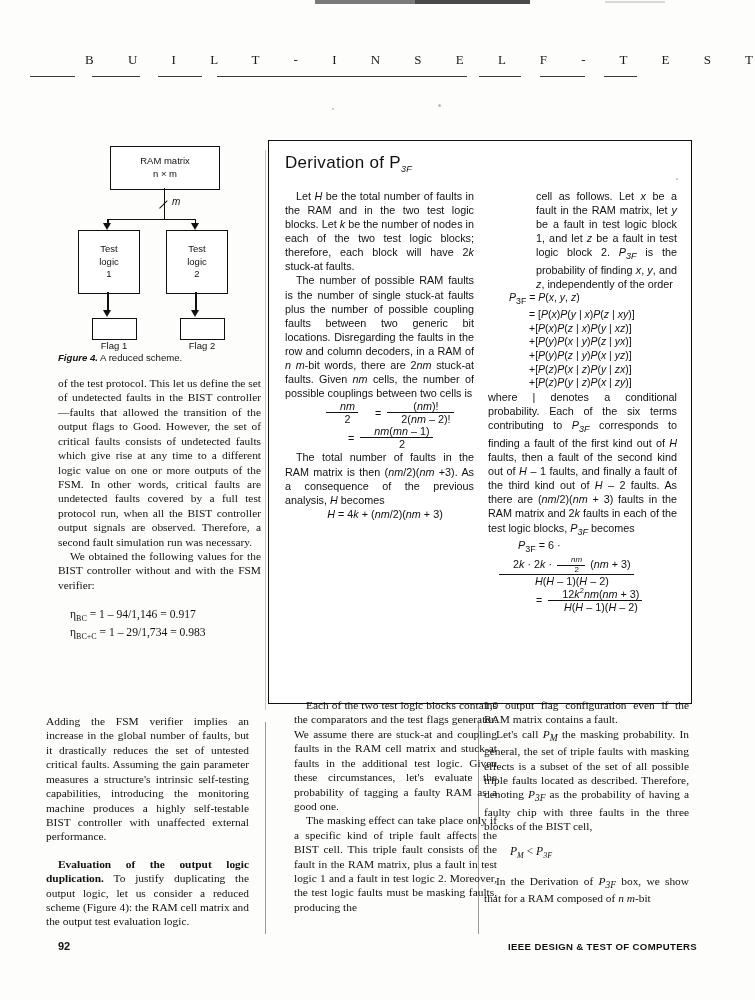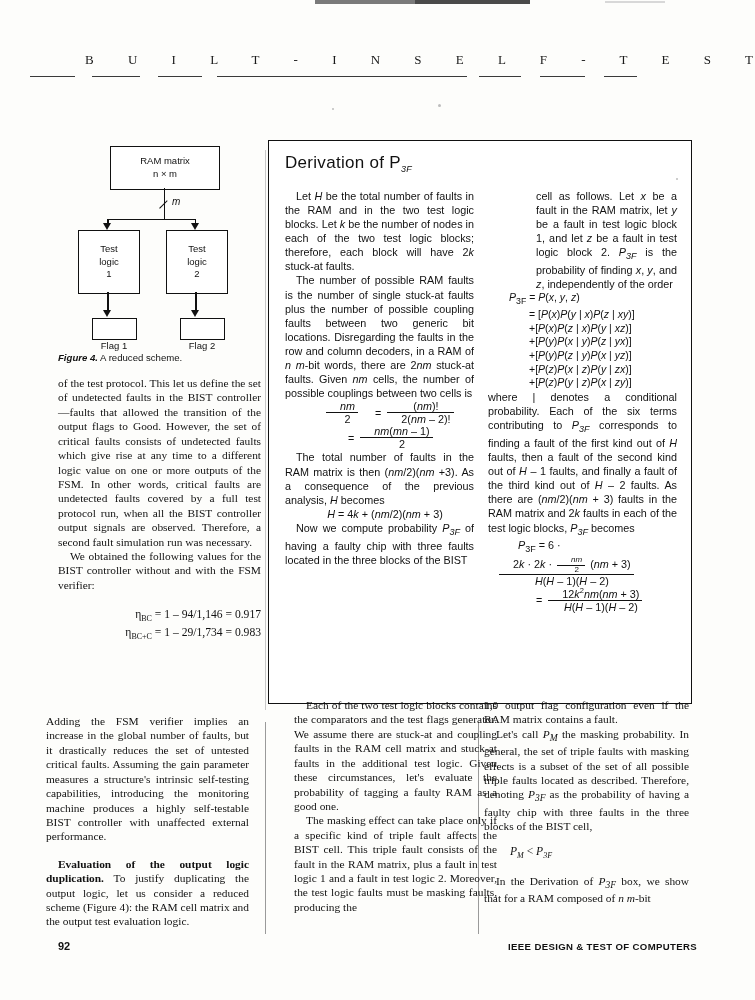--- a/index.html
+++ b/index.html
@@ -62,21 +62,21 @@
     font-family:"Liberation Sans",sans-serif;font-size:9.6px;color:#111;
   }
   .fig-cap b{font-style:italic;font-weight:bold;}
 
   
   .col{position:absolute;font-family:"Liberation Serif",serif;
        font-size:11.4px;line-height:1.265;text-align:justify;color:#111;}
   .col p{margin:0;text-indent:12px;}
   .col p.noind{text-indent:0;}
   .col p + p{margin-top:0;}
-  .eqn{text-align:right;text-indent:0;margin:9px 0 9px 0;font-size:11.6px;}
+  .eqn{text-align:left;text-indent:0;margin:9px 0 9px 0;font-size:11.6px;}
   .eqn sub{font-size:8px;}
   i{font-style:italic;}
 
   #col-left-1{left:58px;top:376px;width:203px;}
   #col-left-2{left:46px;top:714px;width:203px;}
   #col-mid{left:270px;top:698px;width:203px;margin-left:24px;}
   #col-right{left:484px;top:698px;width:205px;}
 
   .run-head-sec{font-weight:bold;}
 
@@ -220,21 +220,20 @@
       </span>
     </p>
     <p class="sb-eq">
       <span style="display:inline-block;padding-left:30px;">
         <span style="display:inline-block;vertical-align:middle;">=</span>
         <span class="frac"><span class="num"><i>nm</i>(<i>mn</i> – 1)</span><span class="den">2</span></span>
       </span>
     </p>
     <p>The total number of faults in the RAM matrix is then (<i>nm</i>/2)(<i>nm</i> +3). As a consequence of the previous analysis, <i>H</i> becomes</p>
     <p class="sb-eq-c"><i>H</i> = 4<i>k</i> + (<i>nm</i>/2)(<i>nm</i> + 3)</p>
-    <p>Now we compute probability <i>P<sub>3F</sub></i> of having a faulty chip with three faults located in the three blocks of the BIST</p>
   </div>
 
   <div class="sb-col" id="sb-col-b">
     <p class="" style="text-indent:0;margin-left:48px;">cell as follows. Let <i>x</i> be a fault in the RAM matrix, let <i>y</i> be a fault in test logic block 1, and let <i>z</i> be a fault in test logic block 2. <i>P<sub>3F</sub></i> is the probability of finding <i>x</i>, <i>y</i>, and <i>z</i>, independently of the order</p>
     <p class="sb-eq eqlines" style="padding-left:10px;font-size:10.5px;">
       <span><i>P</i><sub>3F</sub> = <i>P</i>(<i>x</i>, <i>y</i>, <i>z</i>)</span>
       <span class="ind1">= [<i>P</i>(<i>x</i>)<i>P</i>(<i>y</i> | <i>x</i>)<i>P</i>(<i>z</i> | <i>xy</i>)]</span>
       <span class="ind1">+[<i>P</i>(<i>x</i>)<i>P</i>(<i>z</i> | <i>x</i>)<i>P</i>(<i>y</i> | <i>xz</i>)]</span>
       <span class="ind1">+[<i>P</i>(<i>y</i>)<i>P</i>(<i>x</i> | <i>y</i>)<i>P</i>(<i>z</i> | <i>yx</i>)]</span>
       <span class="ind1">+[<i>P</i>(<i>y</i>)<i>P</i>(<i>z</i> | <i>y</i>)<i>P</i>(<i>x</i> | <i>yz</i>)]</span>

